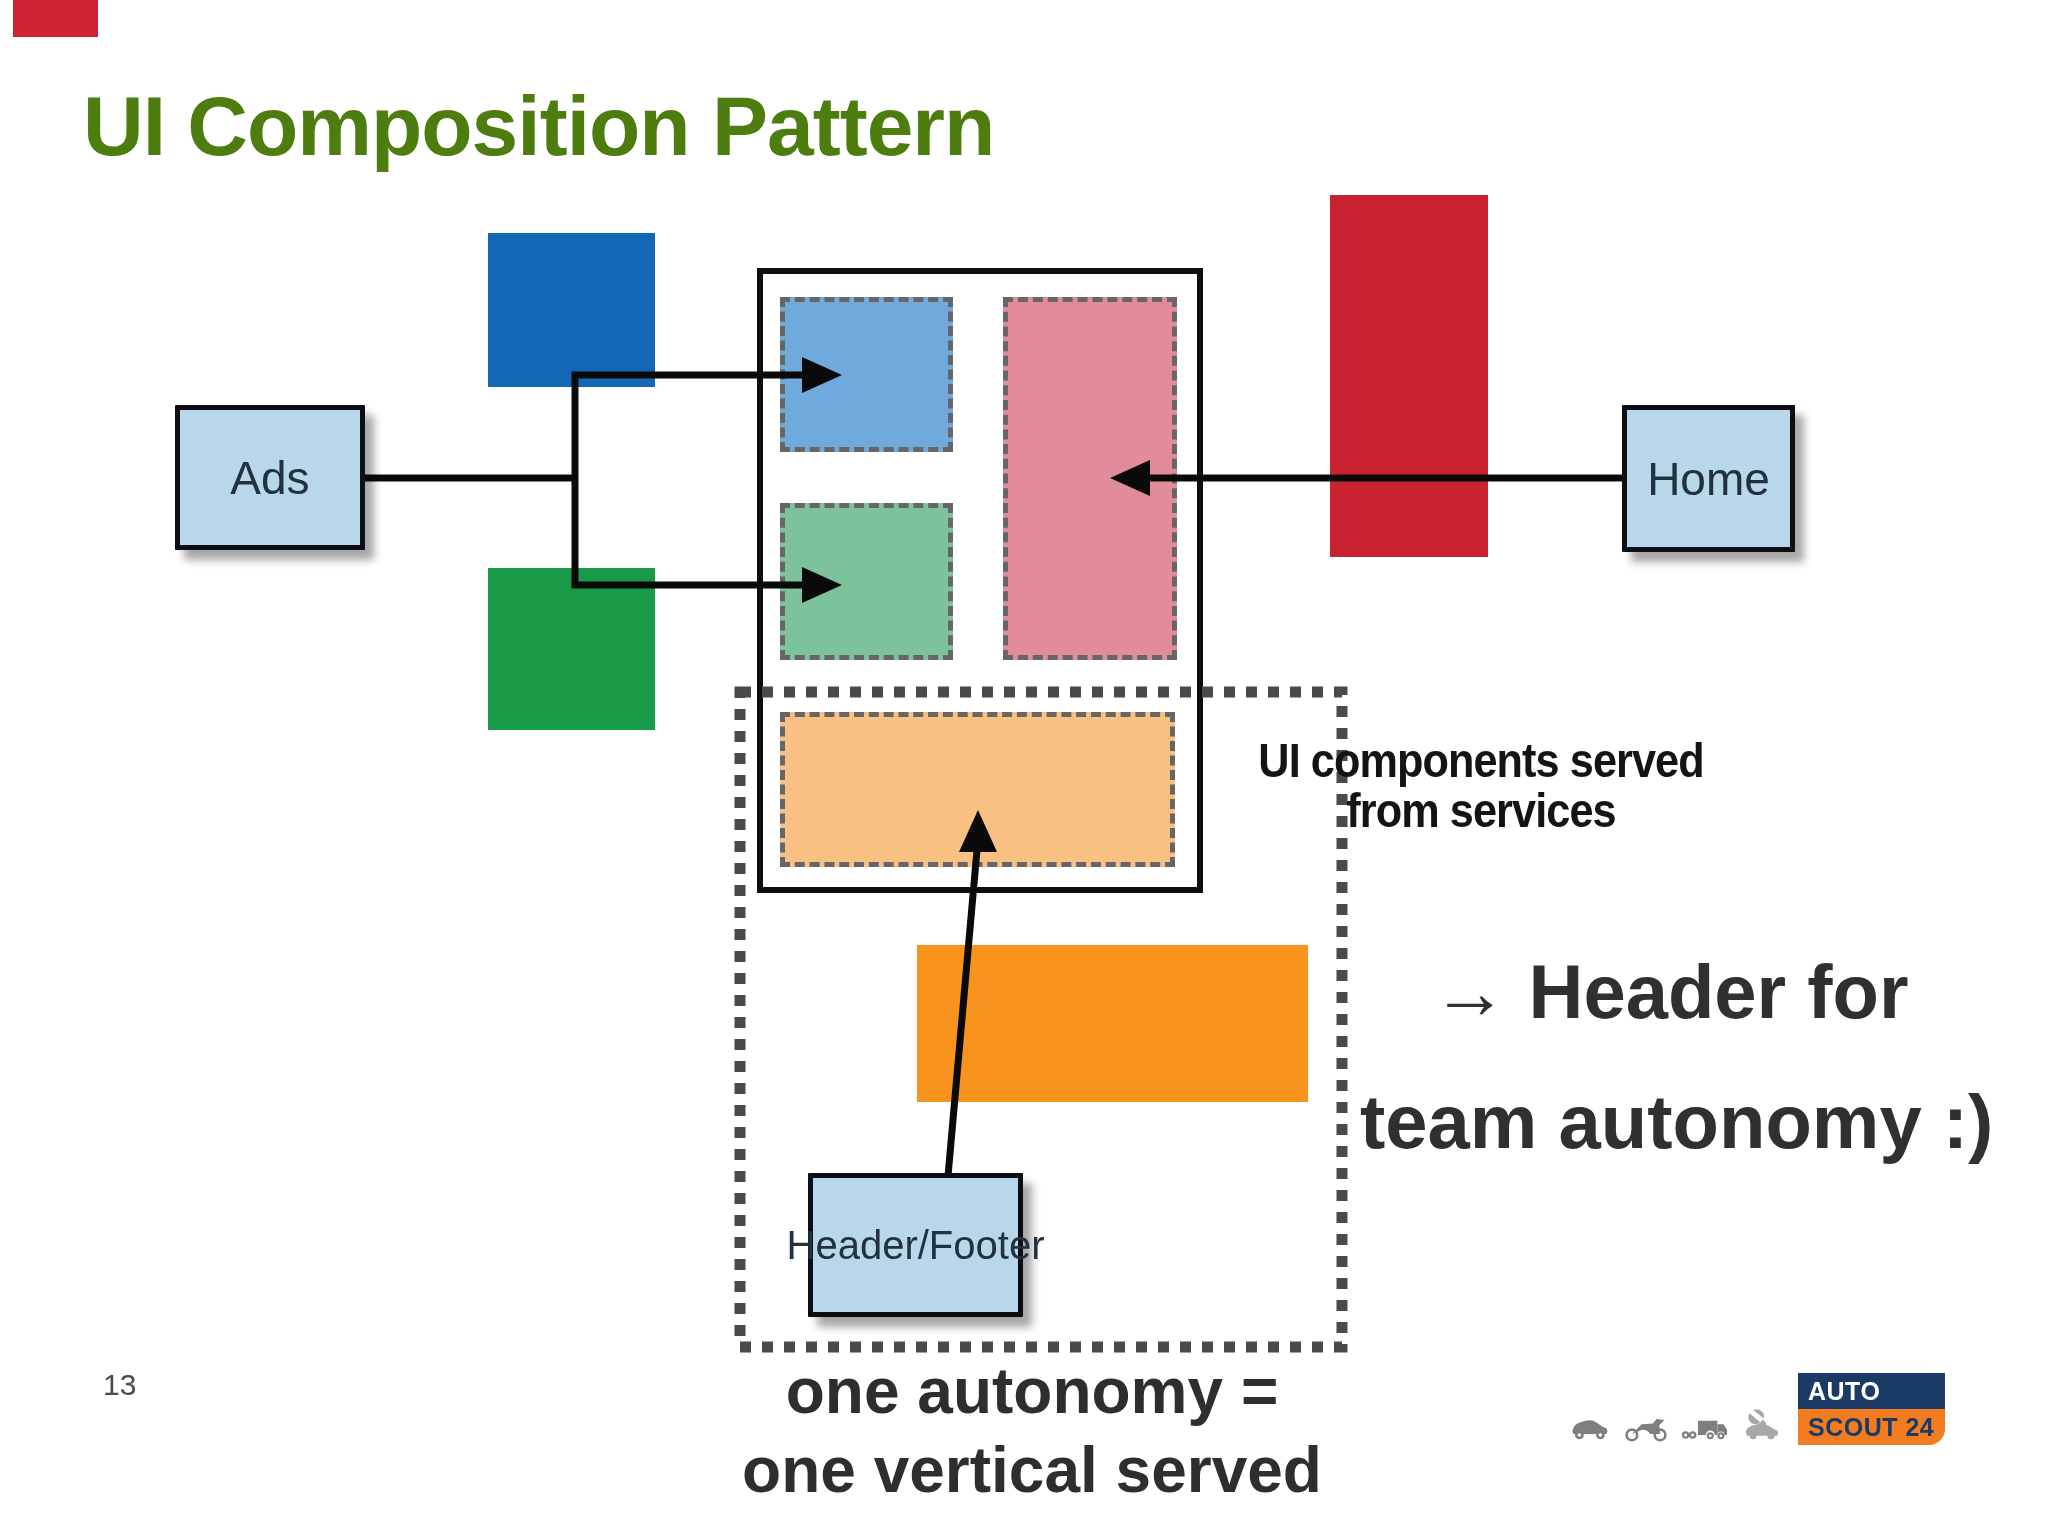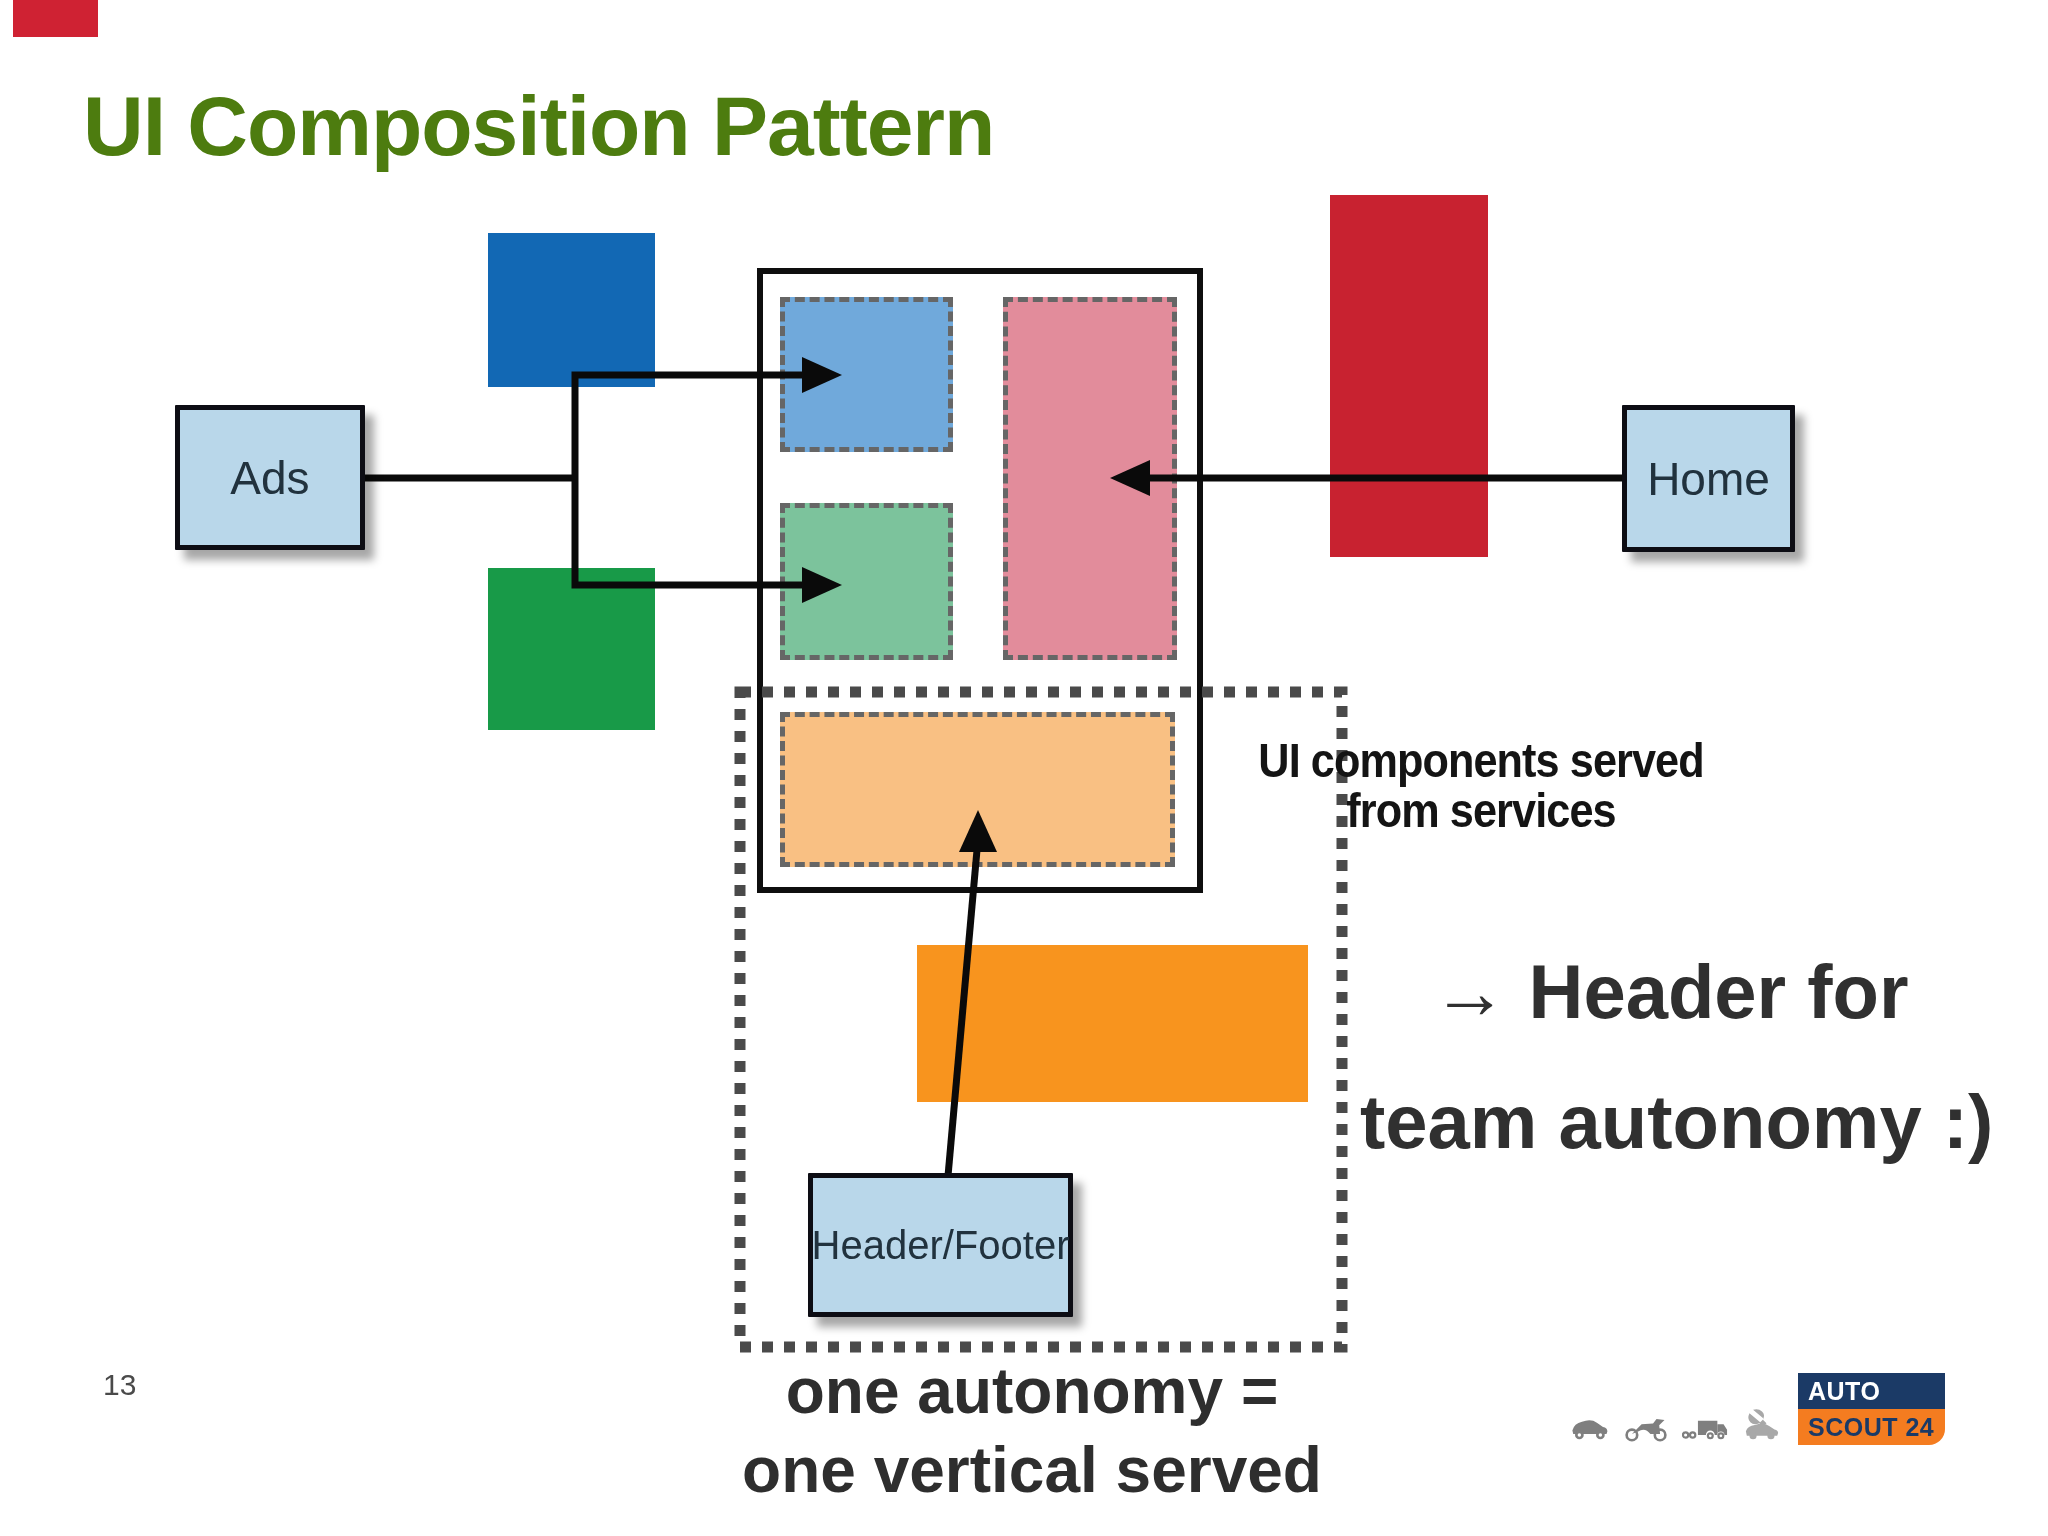--- a/index.html
+++ b/index.html
@@ -35,21 +35,21 @@
   .overlay{position:absolute; left:0; top:0; width:2048px; height:1536px; pointer-events:none;}
   
   .label-box{
     position:absolute; background:#b9d7ea; border:5px solid #0d0d14; box-sizing:border-box;
     display:flex; align-items:center; justify-content:center;
     color:#21323e; font-weight:normal;
     box-shadow:9px 10px 8px rgba(0,0,0,0.35); border-radius:1px;
   }
   .ads-box{left:175px; top:405px; width:190px; height:145px; font-size:46px;}
   .home-box{left:1622px; top:405px; width:173px; height:147px; font-size:46px;}
-  .hf-box{left:808px; top:1173px; width:265px; height:144px; font-size:40px;}
+  .hf-box{left:808px; top:1173px; width:215px; height:144px; font-size:40px;}
   
   .ui-comp-caption{
     position:absolute; left:1231px; top:736px; width:500px; text-align:center;
     font-size:48px; font-weight:bold; color:#141414; line-height:1.05;
     transform:scaleX(0.90); transform-origin:center; letter-spacing:-1px;
   }
   .takeaway{
     position:absolute; left:1360px; top:948px; width:620px; text-align:center;
     font-size:76px; font-weight:bold; color:#303030;
   }

